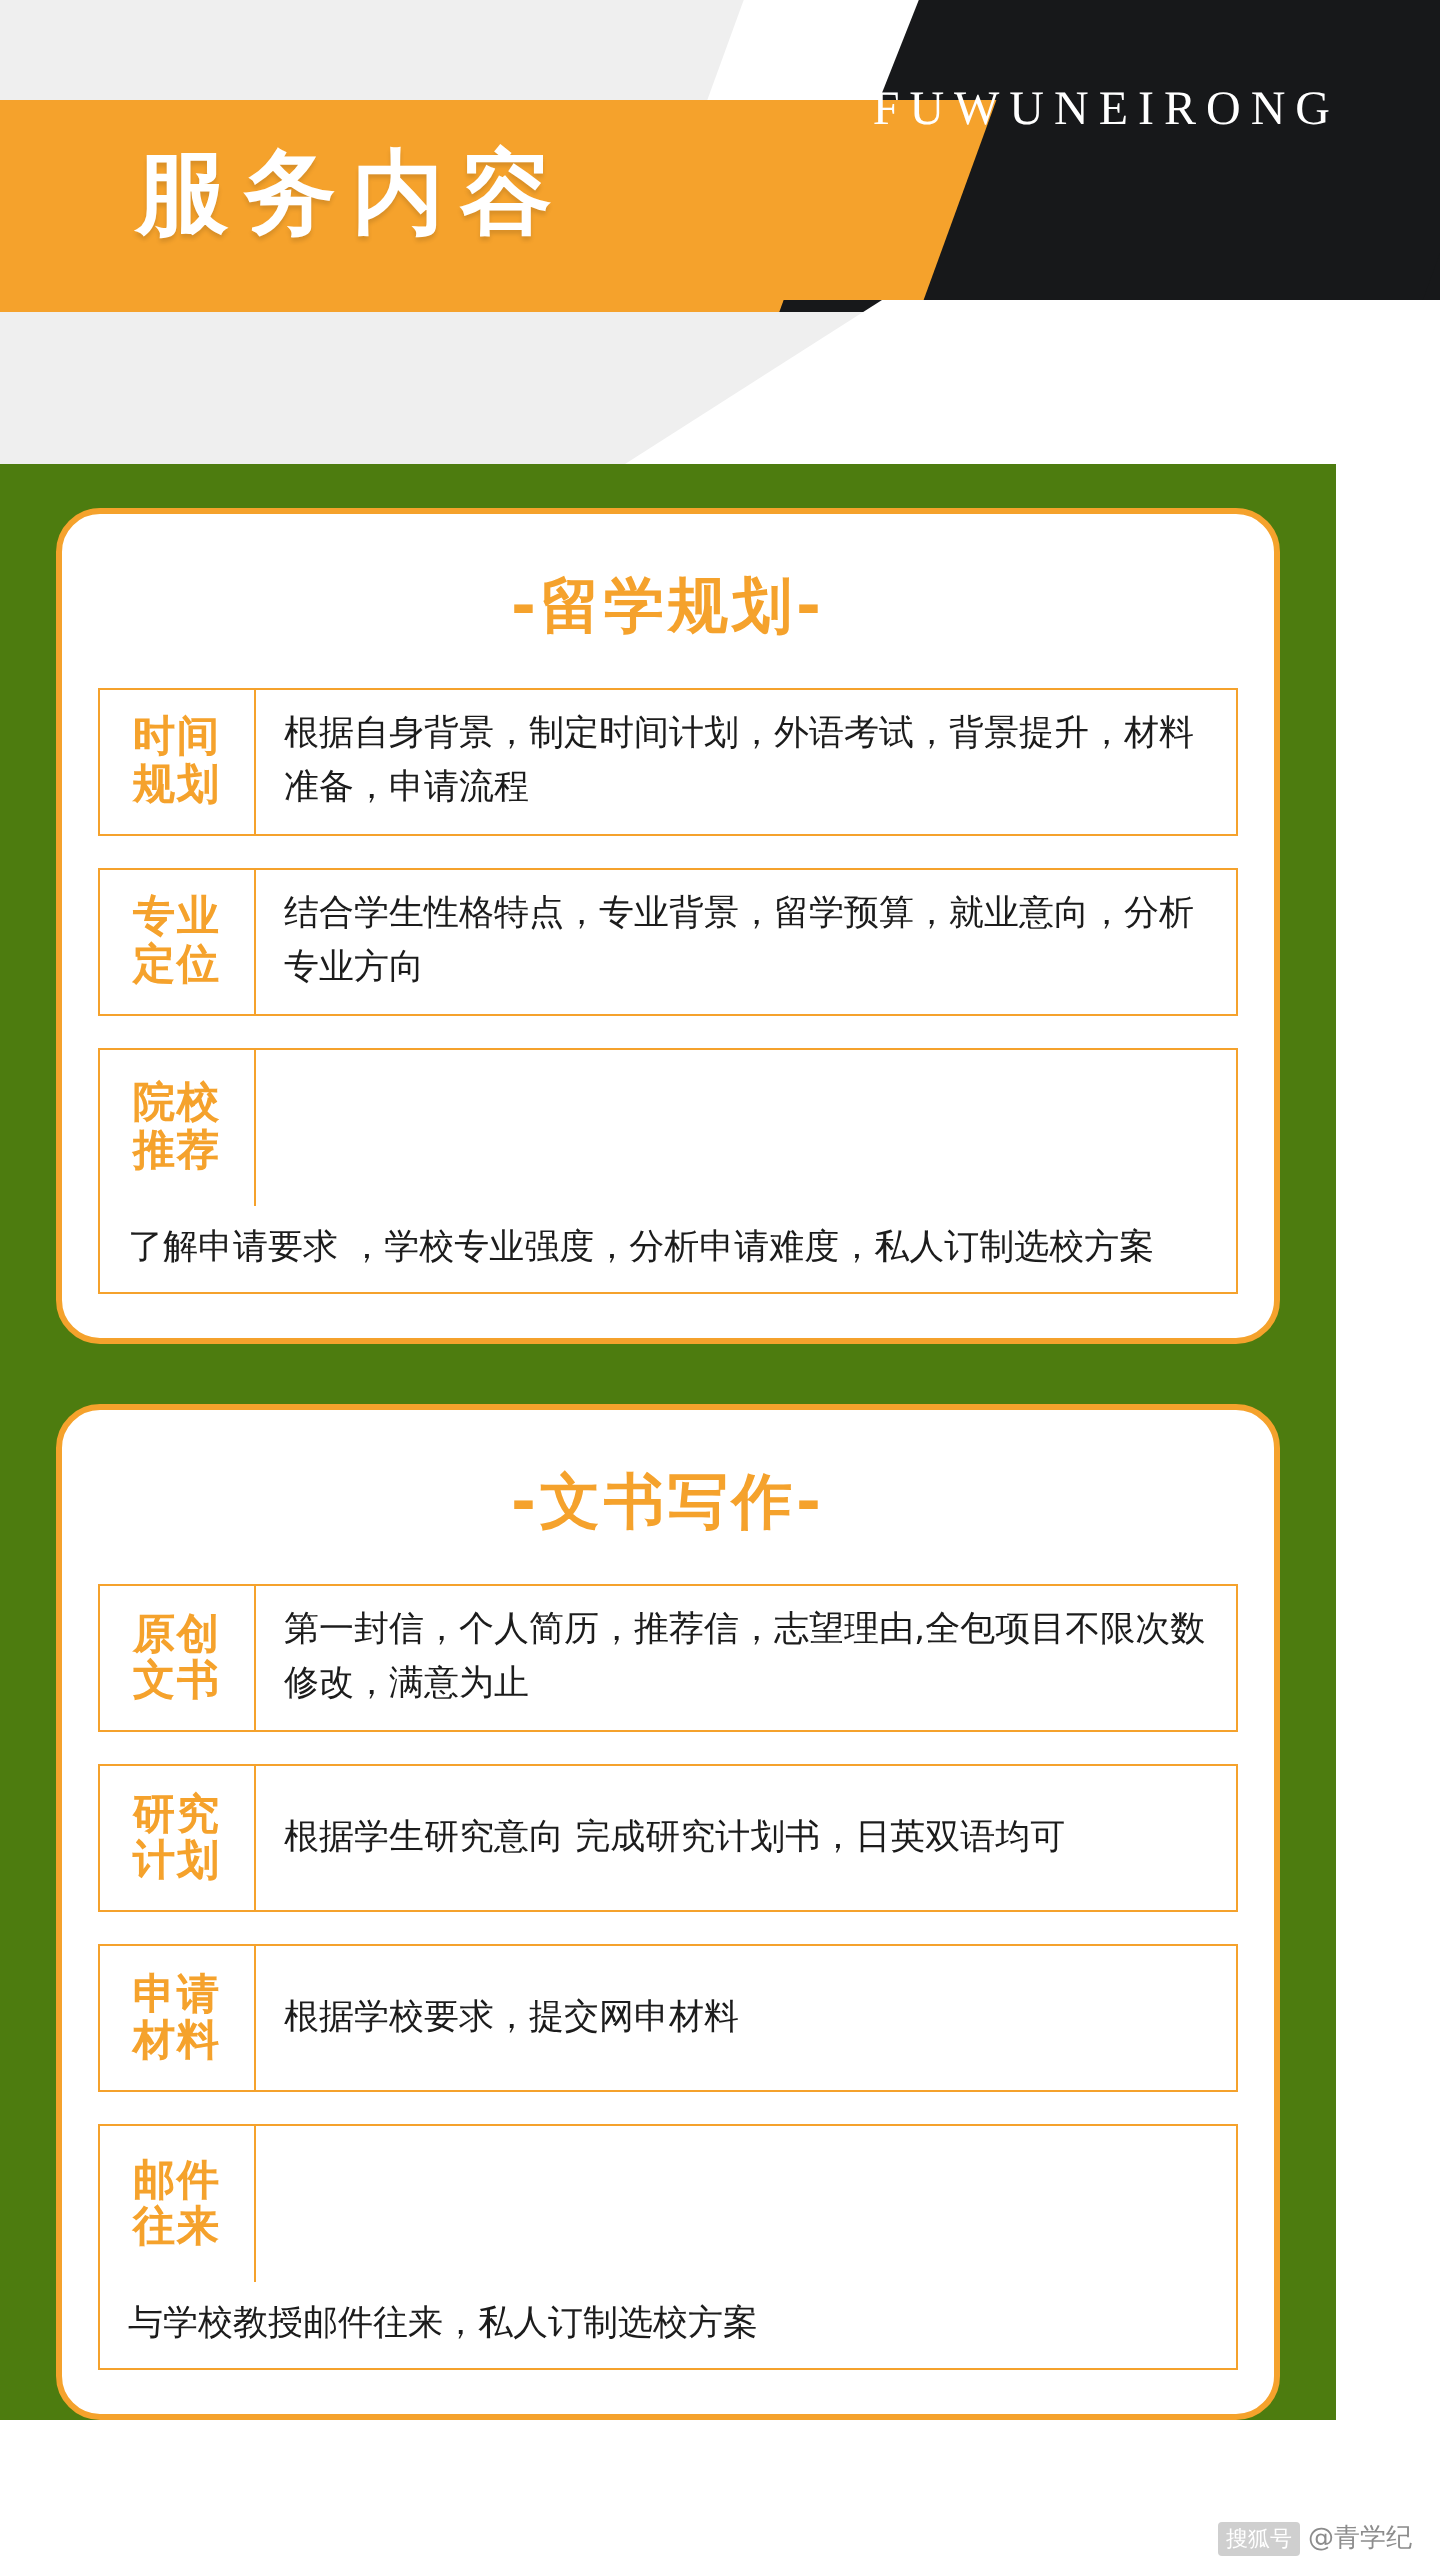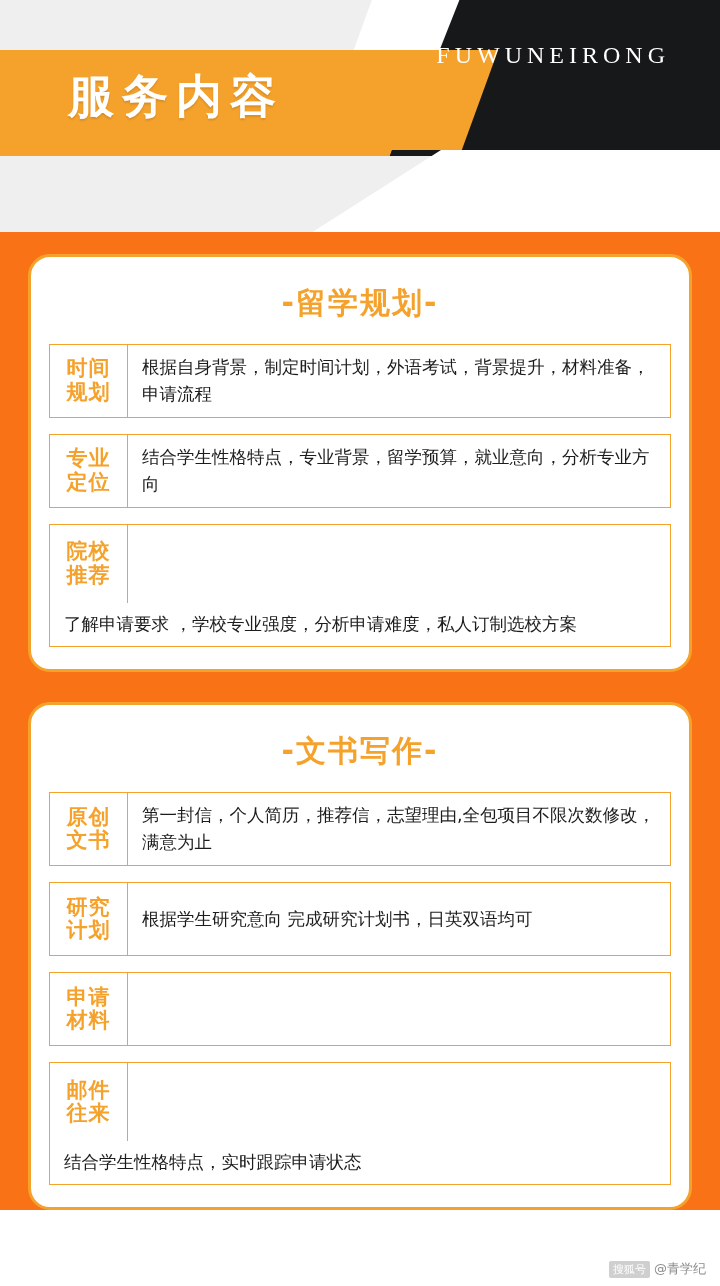--- a/index.html
+++ b/index.html
@@ -95,23 +95,23 @@
     position: absolute;
     left: 300px; top: 150px;
     width: 470px; height: 90px;
     background: #ffffff;
     clip-path: polygon(30% 0, 100% 0, 100% 100%, 0 100%);
   }
 
   
   .body-wrap {
     position: relative;
-    width: 720px;
+    width: 668px;
     padding: 22px 28px 0 28px;
-    background: #f97316;
+    background: #4d7c0f;
   }
 
   .card {
     border: 3px solid #f5a22c;
     border-radius: 22px;
     padding: 20px 18px 22px 18px;
     margin-bottom: 30px;
     background: #ffffff;
   }
   .card-title {
@@ -250,28 +250,29 @@
           <span>计划</span>
         </div>
         <div class="desc single">根据学生研究意向 完成研究计划书，日英双语均可</div>
       </div>
 
       <div class="row">
         <div class="tag">
           <span>申请</span>
           <span>材料</span>
         </div>
+        <div class="desc single">根据学校要求，提交网申材料</div>
       </div>
 
       <div class="row">
         <div class="tag">
           <span>邮件</span>
           <span>往来</span>
         </div>
-        <div class="desc single">结合学生性格特点，实时跟踪申请状态</div>
+        <div class="desc single">与学校教授邮件往来，私人订制选校方案</div>
       </div>
     </div>
 
   </div>
 
   <div class="watermark">
     <span class="wm-badge">搜狐号</span>
     <span>@青学纪</span>
   </div>
 

